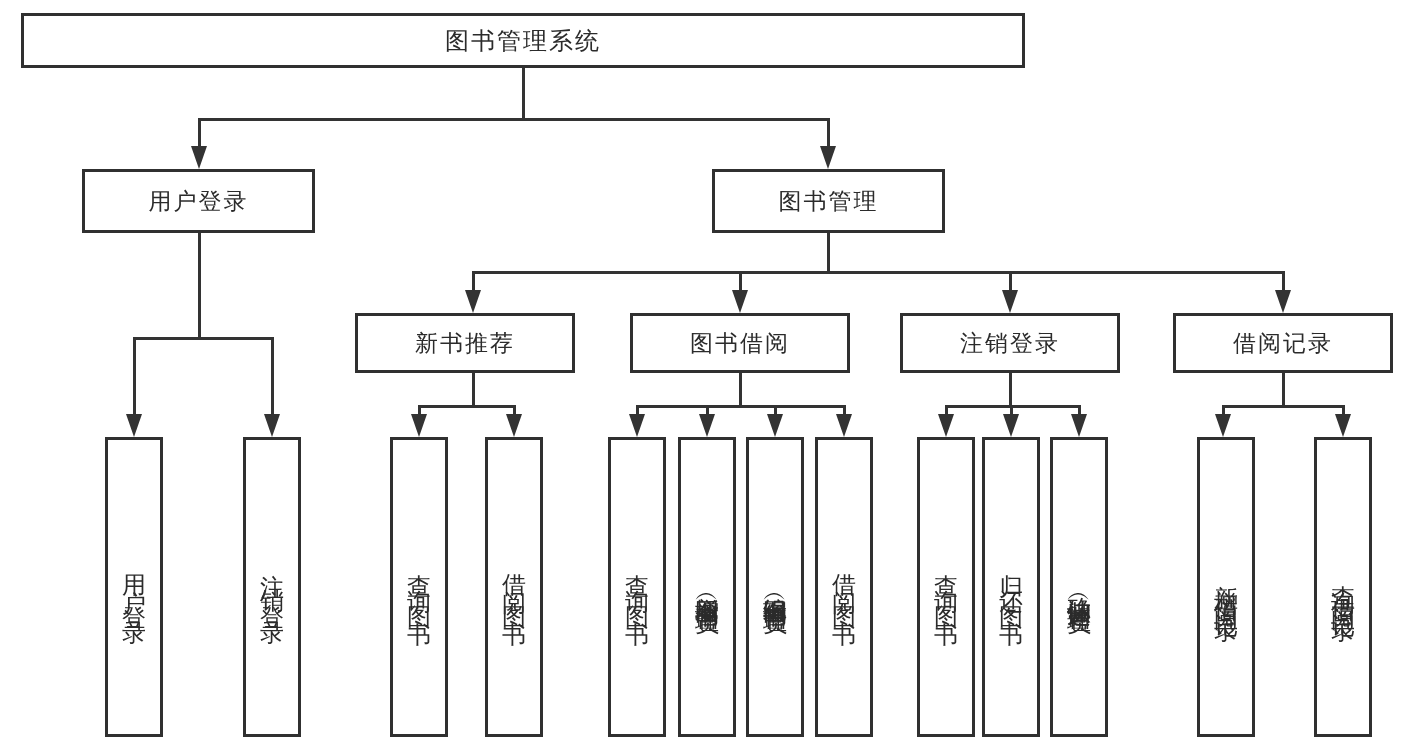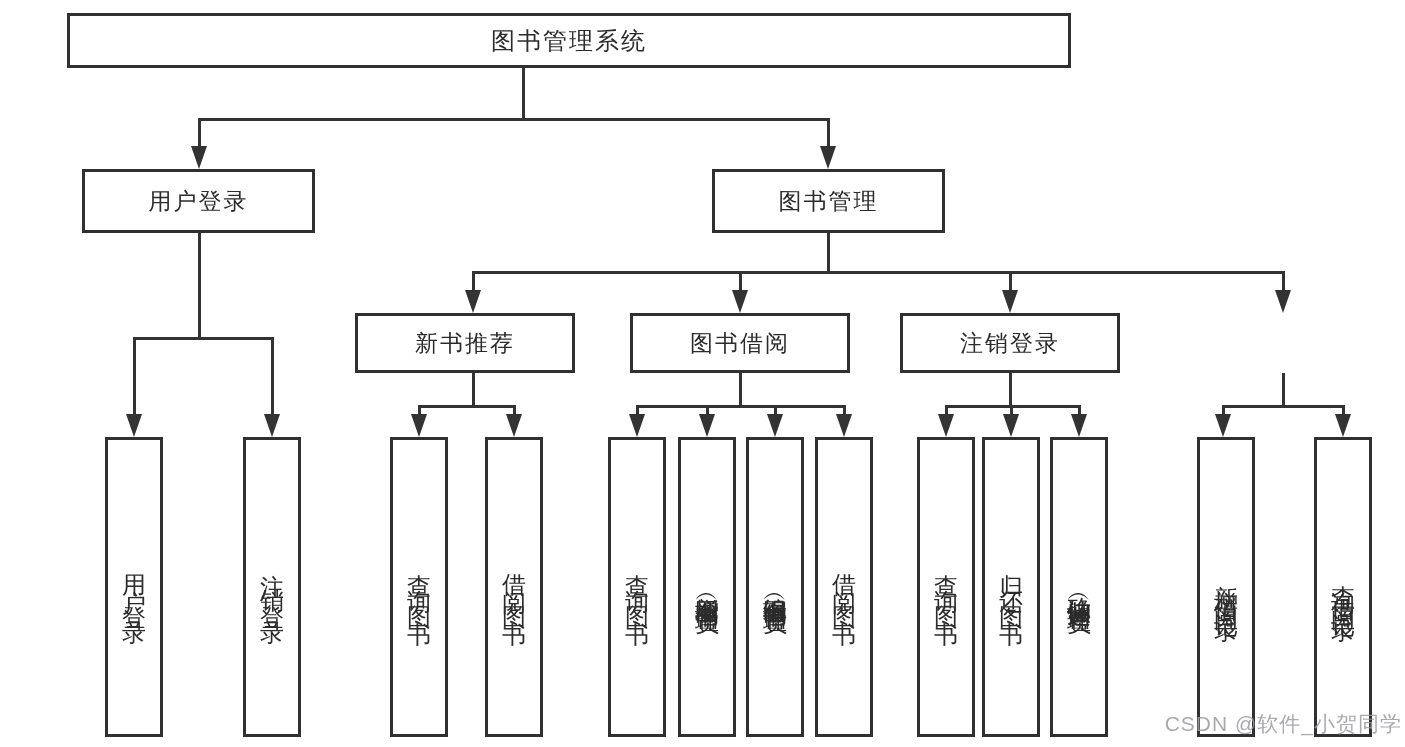--- a/index.html
+++ b/index.html
@@ -8,21 +8,21 @@
   html,body{margin:0;padding:0;background:var(--bg);}
   .stage{
     position:relative; width:1405px; height:747px; background:var(--bg);
     font-family:"Liberation Sans", sans-serif; color:var(--text); overflow:hidden;
   }
   .box{
     position:absolute; box-sizing:border-box; border:3px solid var(--border);
     background:var(--bg); display:flex; align-items:center; justify-content:center;
   }
   .hlabel{font-size:23px; letter-spacing:2px; white-space:nowrap;}
-  .root{left:21px; top:13px; width:1004px; height:55px;margin-left:46px;}
+  .root{left:21px; top:13px; width:1004px; height:55px;}
   .root .hlabel{font-size:24px;}
   .lv2{top:169px; width:233px; height:64px;}
   .lv3{top:313px; width:220px; height:60px;}
   .leaf{
     top:437px; width:58px; height:300px;
     writing-mode:vertical-rl; font-size:24px; line-height:1;
   }
   .leaf span{white-space:nowrap;}
   .ls-wide{letter-spacing:16px;}
   .ls-med{letter-spacing:7px;}
@@ -56,20 +56,23 @@
   </div>
 
   <div class="box lv3" style="left:355px;font-family:Liberation Mono, monospace;">
     <span class="hlabel">新书推荐</span>
   </div>
   <div class="box lv3" style="left:630px;text-align:center;">
     <span class="hlabel">图书借阅</span>
   </div>
   <div class="box lv3" style="left:900px;">
     <span class="hlabel">注销登录</span>
+  </div>
+  <div class="box lv3" style="left:1173px;">
+    <span class="hlabel">借阅记录</span>
   </div>
 
   <div class="box leaf ls-wide" style="left:105px;">
     <span>用户登录</span>
   </div>
   <div class="box leaf ls-wide" style="left:243px;">
     <span>注销登录</span>
   </div>
 
   <div class="box leaf ls-wide" style="left:390px;">
@@ -161,14 +164,13 @@
   <div class="arrow" style="left:1002.5px; top:414px;"></div>
   <div class="arrow" style="left:1070.5px; top:414px;"></div>
 
   <div class="lv" style="left:1281.5px; top:373px; height:33px;"></div>
   <div class="lh" style="left:1221.5px; top:404.5px; width:123px;"></div>
   <div class="lv" style="left:1221.5px; top:406px; height:10px;"></div>
   <div class="lv" style="left:1341.5px; top:406px; height:10px;"></div>
   <div class="arrow" style="left:1214.5px; top:414px;"></div>
   <div class="arrow" style="left:1334.5px; top:414px;"></div>
 
-  <div class="watermark">CSDN @软件_小贺同学</div>
 </div>
 
 </body></html>

